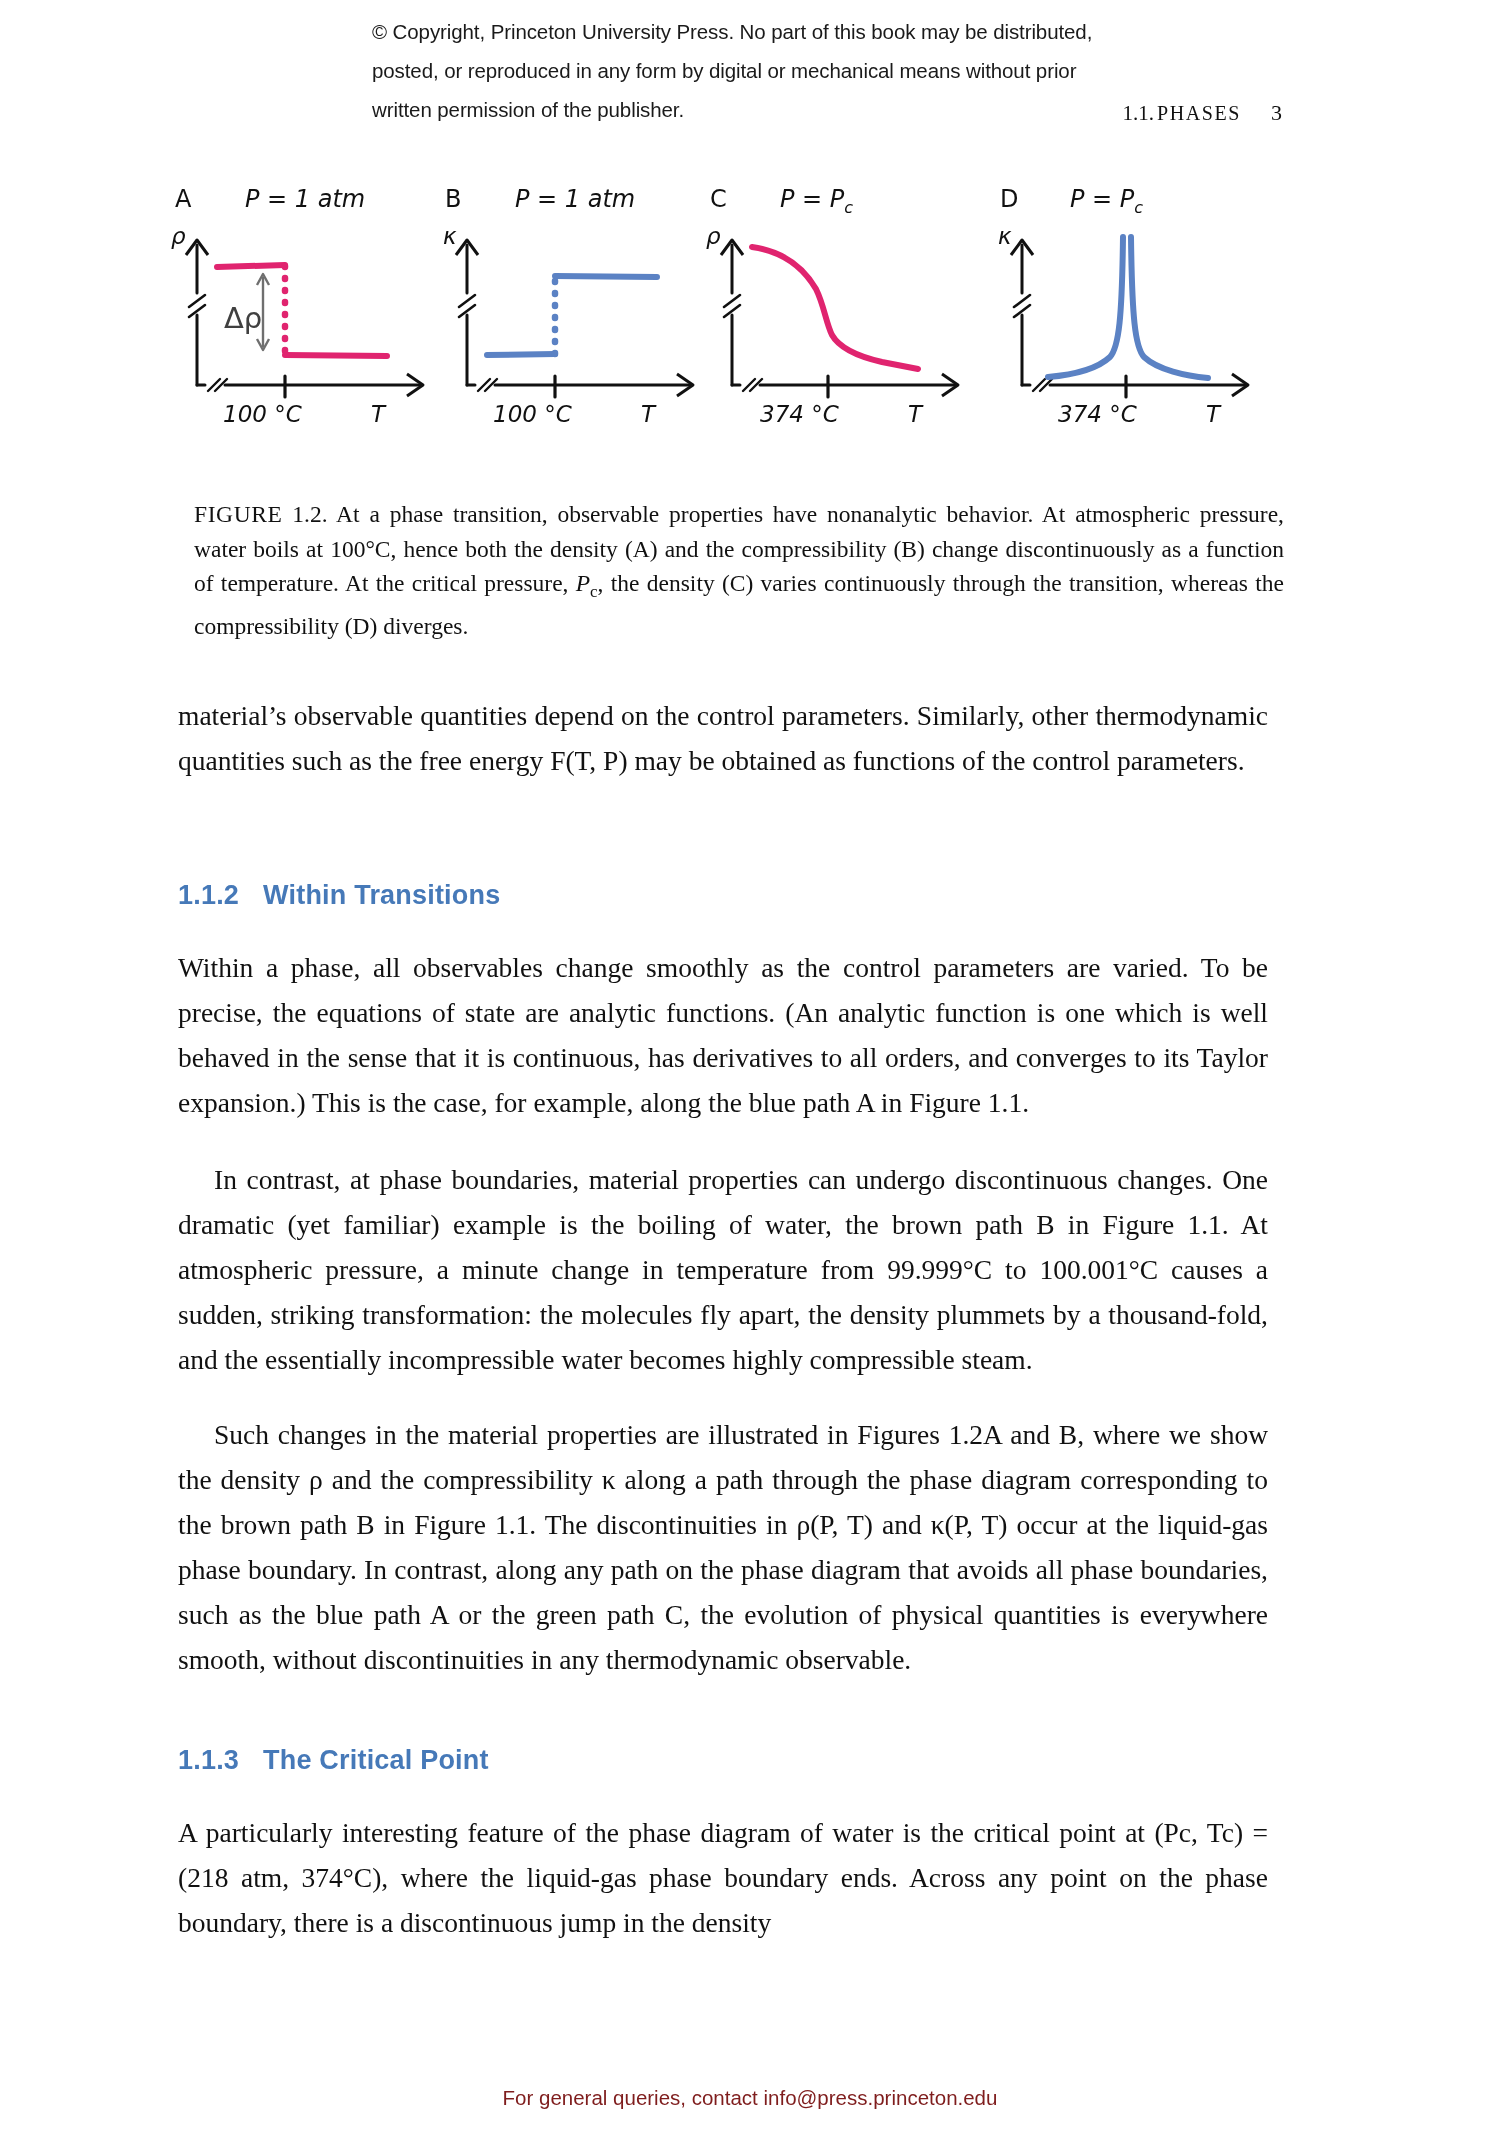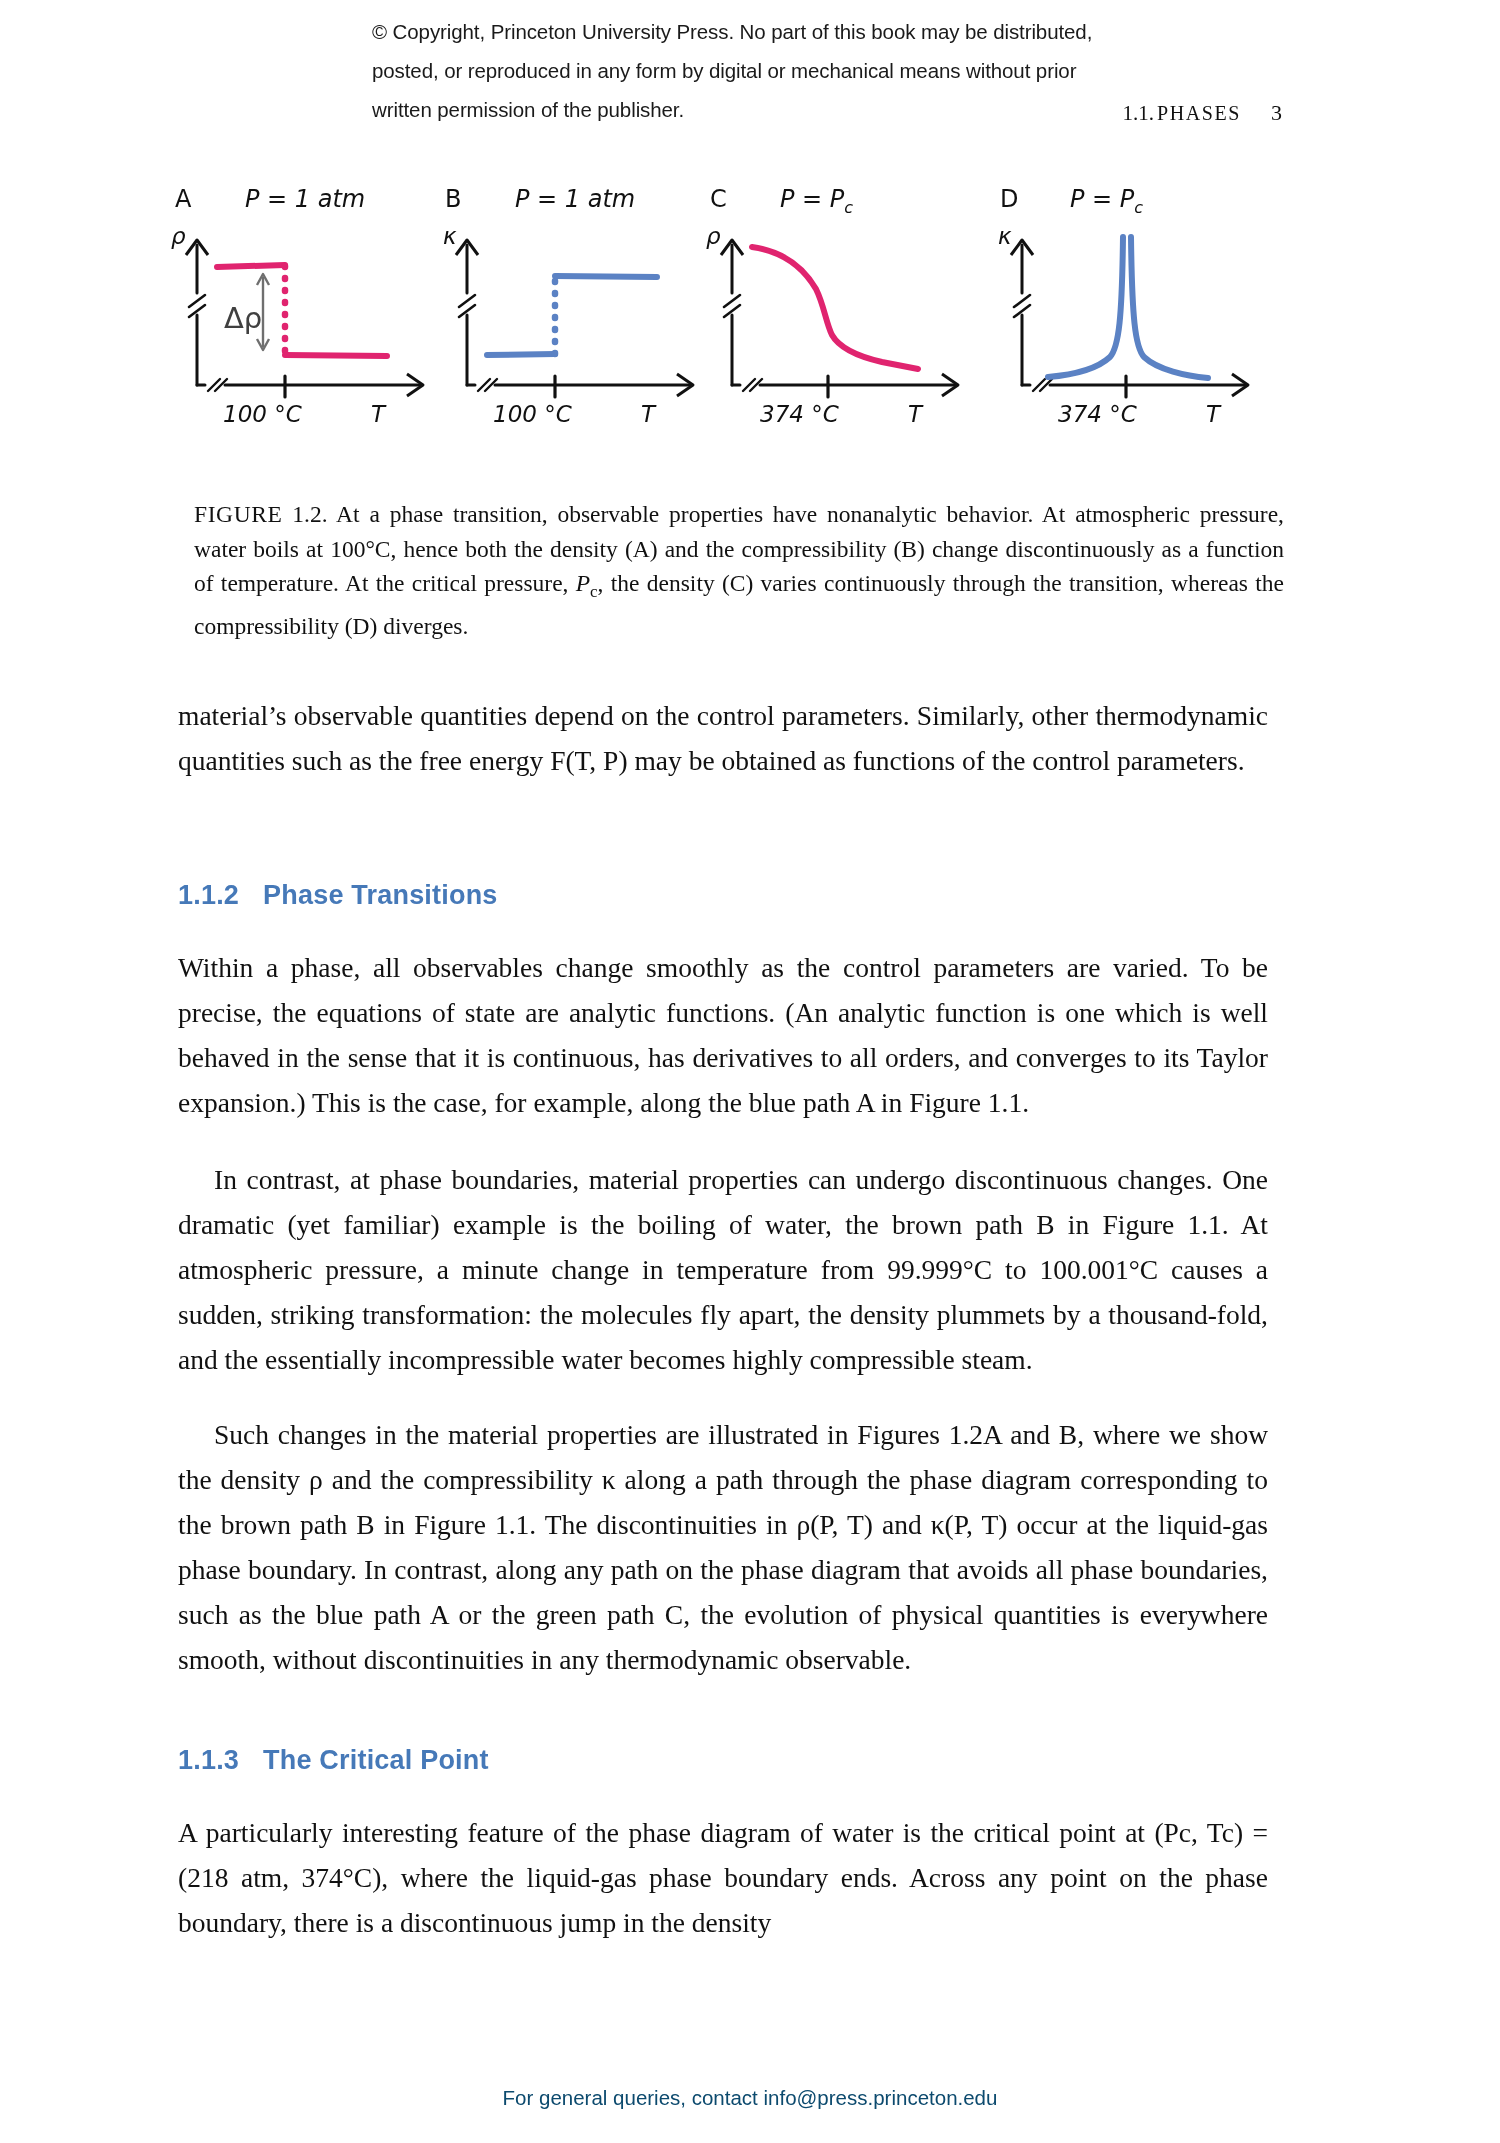--- a/index.html
+++ b/index.html
@@ -170,21 +170,21 @@
 
   
   .footer {
     position: absolute;
     left: 0;
     top: 2086px;
     width: 1500px;
     text-align: center;
     font-family: "Liberation Sans", sans-serif;
     font-size: 20.5px;
-    color: #0c4a6e;
+    color: #7f1d1d;
   }
 </style>
 </head>
 <body>
 
 <div class="copyright">© Copyright, Princeton University Press. No part of this book may be distributed, posted, or reproduced in any form by digital or mechanical means without prior written permission of the publisher.</div>
 
 <div class="runninghead">
   <span class="num">1.1.</span><span class="sc">PHASES</span><span class="pageno">3</span>
 </div>
@@ -304,21 +304,21 @@
     <div class="axis-tick-label" style="left:58px; top:216px;">374 °C</div>
     <div class="axis-var-label" style="left:206px; top:216px;">T</div>
   </div>
 </div>
 
 <div class="caption"><span class="figlabel">FIGURE</span> <span>1.2.</span> <span>At a phase transition, observable properties have nonanalytic behavior. At atmospheric pressure, water boils at 100°C, hence both the density (A) and the compressibility (B) change discontinuously as a function of temperature. At the critical pressure, </span><i>P</i><sub>c</sub><span>, the density (C) varies continuously through the transition, whereas the compressibility (D) diverges.</span></div>
 
 <div class="body-par" style="top:693px;">material’s observable quantities depend on the control parameters. Similarly, other thermodynamic quantities such as the free energy F(T, P) may be obtained as functions of the control parameters.</div>
 
 <div class="section-head" style="top:880px;">
-  <span class="num">1.1.2</span><span>Phase Transitions</span>
+  <span class="num">1.1.2</span><span>Within Transitions</span>
 </div>
 
 <div class="body-par" style="top:945px;">Within a phase, all observables change smoothly as the control parameters are varied. To be precise, the equations of state are analytic functions. (An analytic function is one which is well behaved in the sense that it is continuous, has derivatives to all orders, and converges to its Taylor expansion.) This is the case, for example, along the blue path A in Figure 1.1.</div>
 
 <div class="body-par indent" style="top:1157px;">In contrast, at phase boundaries, material properties can undergo discontinuous changes. One dramatic (yet familiar) example is the boiling of water, the brown path B in Figure 1.1. At atmospheric pressure, a minute change in temperature from 99.999°C to 100.001°C causes a sudden, striking transformation: the molecules fly apart, the density plummets by a thousand-fold, and the essentially incompressible water becomes highly compressible steam.</div>
 
 <div class="body-par indent" style="top:1412px;">Such changes in the material properties are illustrated in Figures 1.2A and B, where we show the density ρ and the compressibility κ along a path through the phase diagram corresponding to the brown path B in Figure 1.1. The discontinuities in ρ(P, T) and κ(P, T) occur at the liquid-gas phase boundary. In contrast, along any path on the phase diagram that avoids all phase boundaries, such as the blue path A or the green path C, the evolution of physical quantities is everywhere smooth, without discontinuities in any thermodynamic observable.</div>
 
 <div class="section-head" style="top:1745px;">
   <span class="num">1.1.3</span><span>The Critical Point</span>

